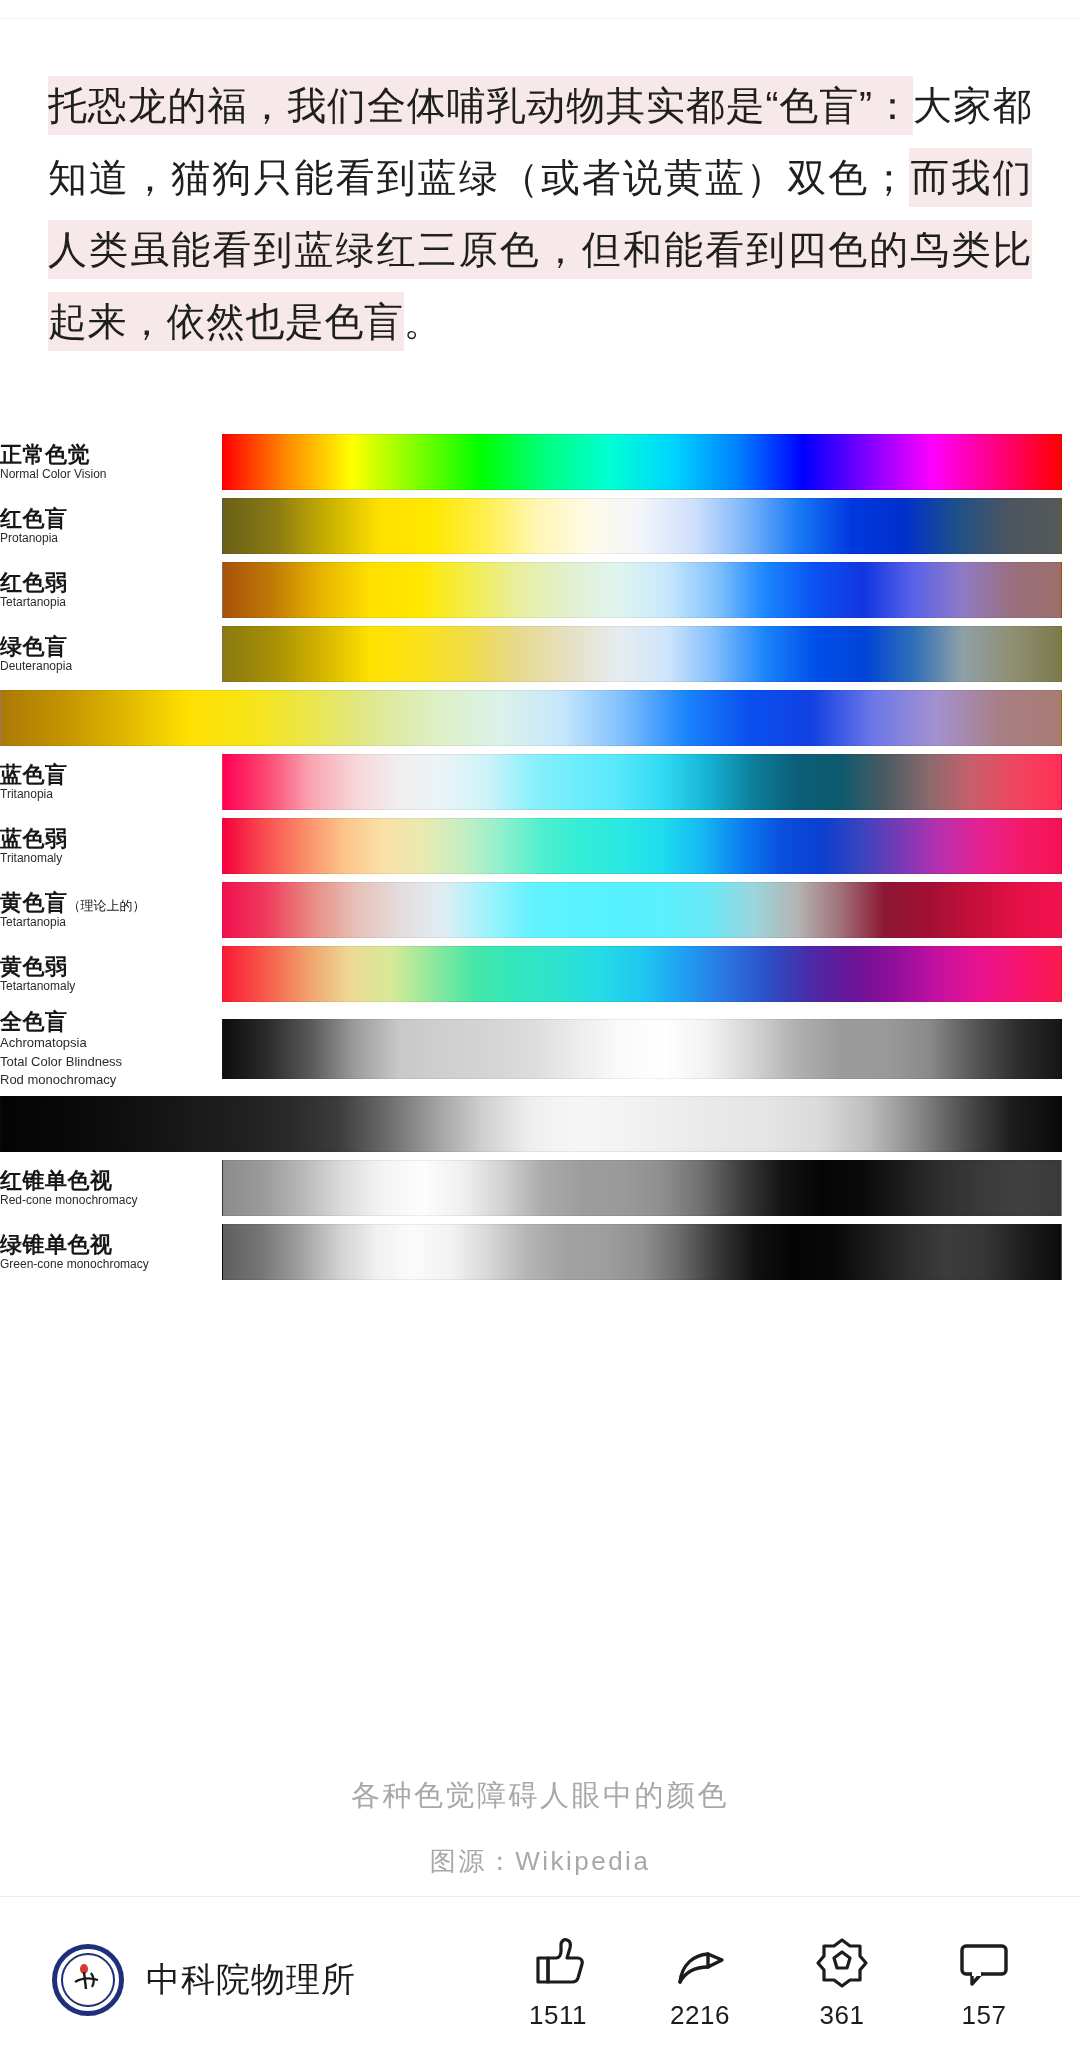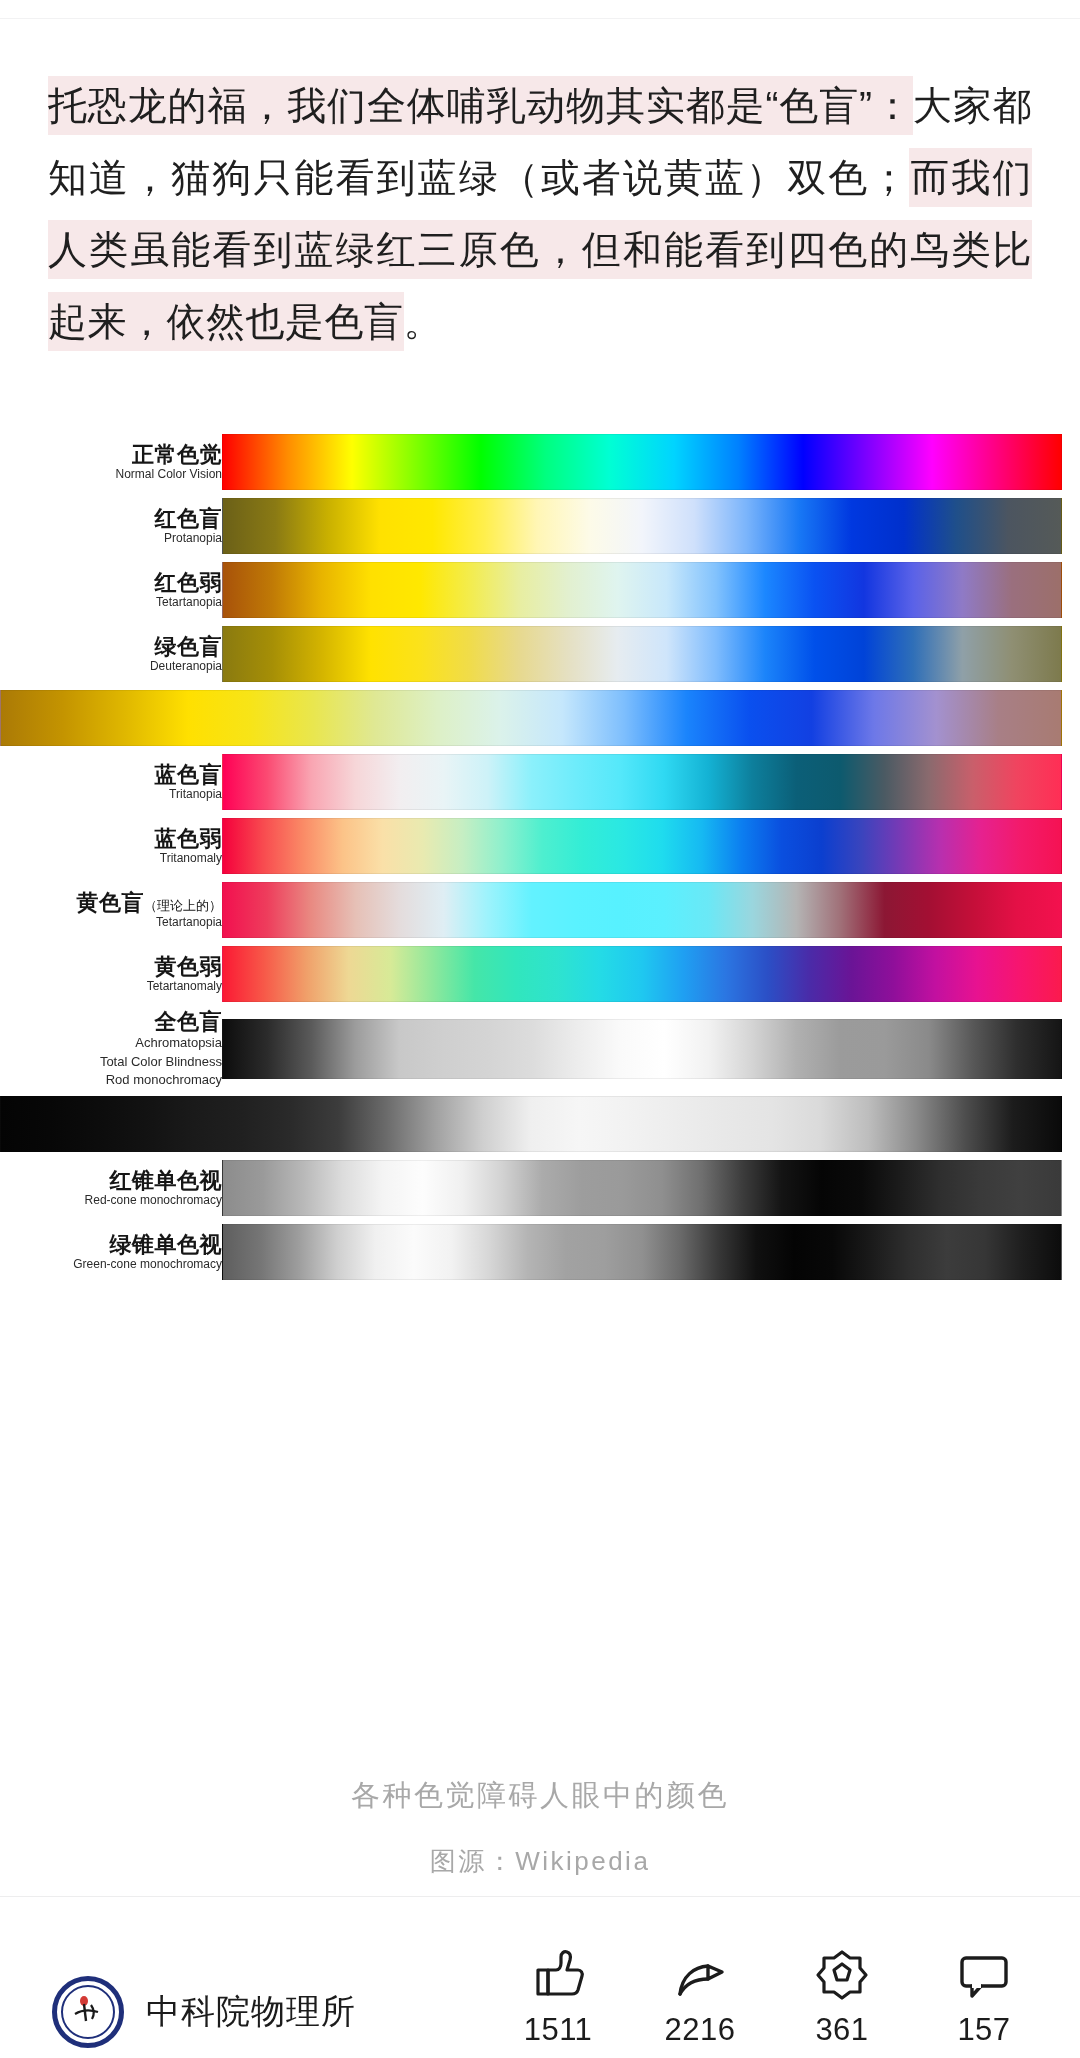--- a/index.html
+++ b/index.html
@@ -61,21 +61,21 @@
   .chart-row {
     display: flex;
     align-items: center;
     width: 100%;
     margin-bottom: 8px;
   }
   .row-label {
     width: 222px;
     box-sizing: border-box;
     padding-right: 0;
-    text-align: right;
+    text-align: left;
     line-height: 1.06;
     color: #161616;
   }
   .row-label .zh {
     font-size: 22px;
     font-weight: 600;
     letter-spacing: 0.5px;
     display: block;
     white-space: nowrap;
   }
@@ -130,21 +130,21 @@
     height: 1px;
     background: #ededee;
   }
   .footer {
     position: absolute;
     top: 1930px;
     left: 0;
     width: 1080px;
     height: 118px;
     display: flex;
-    align-items: flex-end;
+    align-items: flex-start;
   }
   .account {
     display: flex;
     align-items: center;
     margin-left: 52px;
     margin-top: 14px;
   }
   .avatar {
     width: 72px; height: 72px;
     border-radius: 50%;
@@ -181,21 +181,21 @@
     margin-right: 54px;
     gap: 58px;
     margin-top: 6px;
   }
   .action {
     width: 84px;
     text-align: center;
   }
   .action svg { display: block; margin: 0 auto; }
   .action .count {
-    font-size: 31px;
+    font-size: 26px;
     color: #1c1c1c;
     margin-top: 10px;
     letter-spacing: 0.5px;
   }
 </style>
 </head>
 <body>
 
 <div class="top-rule"></div>
 

